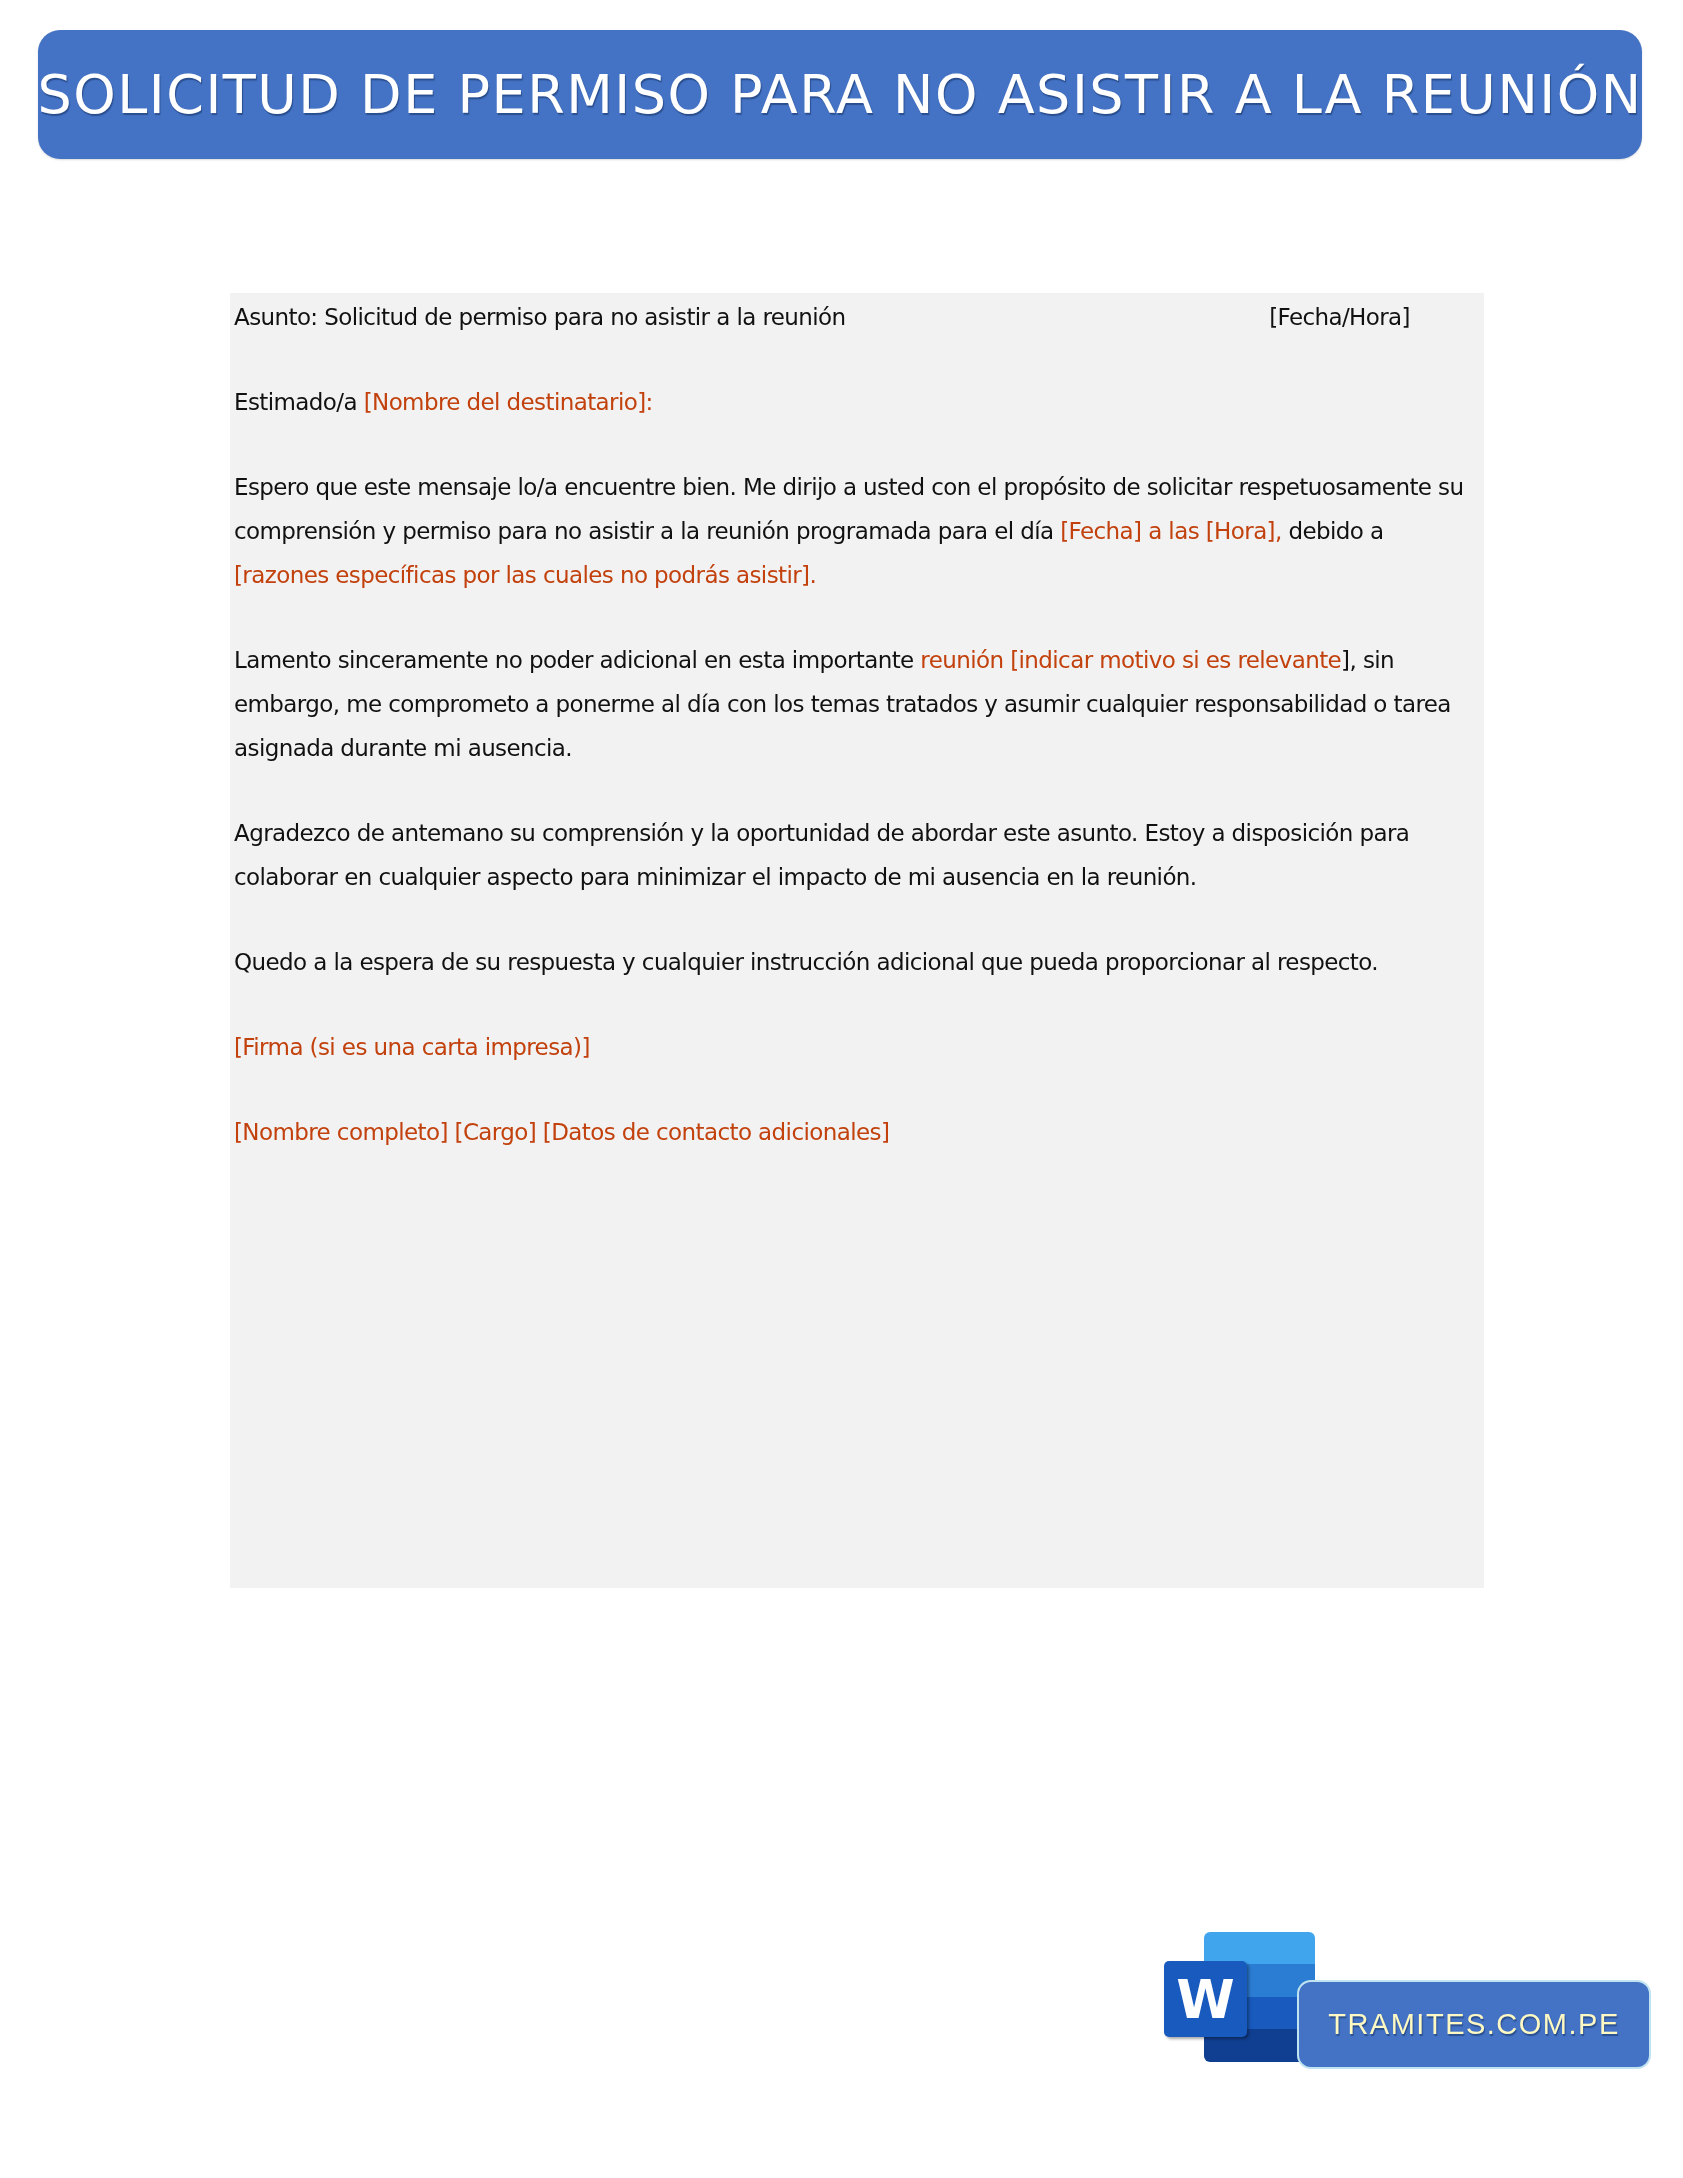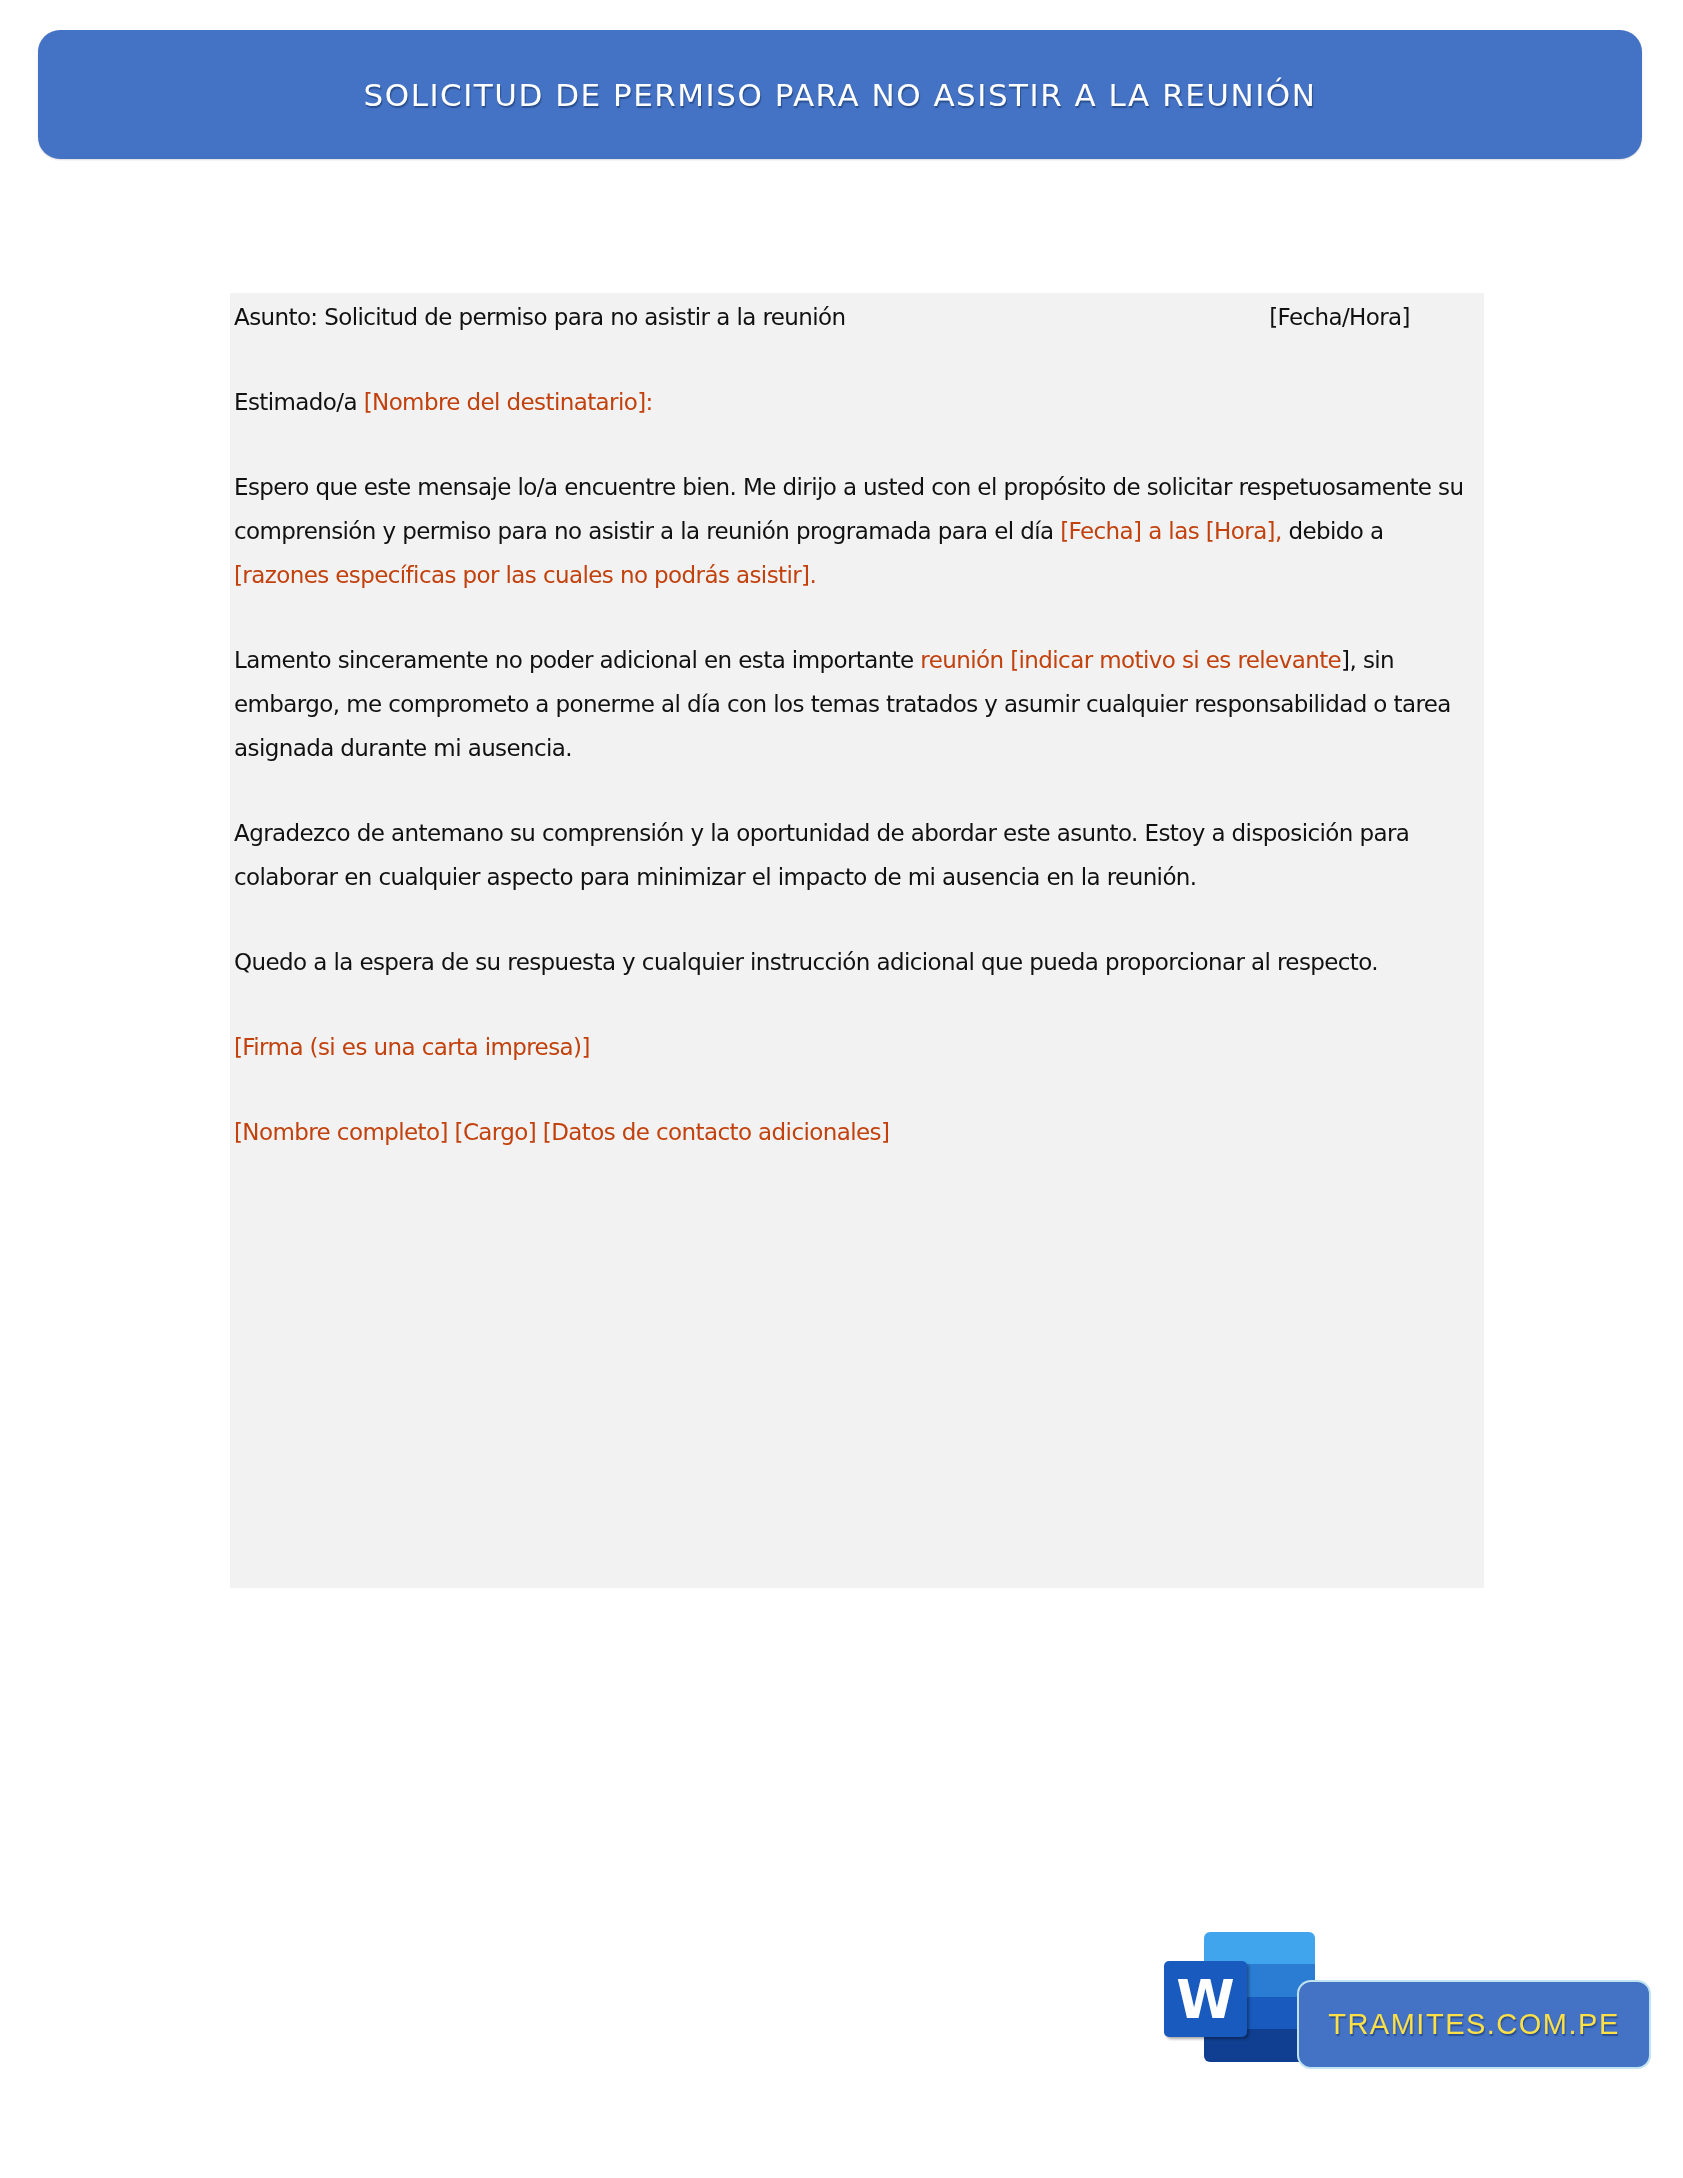--- a/index.html
+++ b/index.html
@@ -1,38 +1,38 @@
 <!DOCTYPE html>
 <html><head>
 <meta charset="utf-8">
 <style>
   html, body { margin:0; padding:0; background:#ffffff; }
   body { width:1683px; height:2178px; position:relative; overflow:hidden;
          font-family:"Liberation Sans", "DejaVu Sans", sans-serif; }
   .banner { position:absolute; left:38px; top:30px; width:1604px; height:129px;
             background:#4472c4; border-radius:22px; display:flex; align-items:center; justify-content:center;
             box-shadow:0 1px 2px rgba(0,0,0,0.15); }
-  .banner-title { color:#ffffff; font-family:"DejaVu Sans", sans-serif; font-size:31px; letter-spacing:1.5px;
+  .banner-title { color:#ffffff; font-family:"DejaVu Sans", sans-serif; font-size:54px; letter-spacing:1.5px;
                   text-shadow:1px 2px 1px #2a4f8f; white-space:nowrap; }
   .letter { position:absolute; left:230px; top:293px; width:1254px; height:1295px; background:#f2f2f2; }
   .letter-inner { padding:0 0 0 4px; font-family:"DejaVu Sans", sans-serif; font-size:23px; color:#111111;
                   line-height:44px; letter-spacing:-0.6px; }
   .p { margin:0 0 41px 0; }
   .row { display:flex; justify-content:space-between; padding-right:74px; margin-top:2px; }
   .ph { color:#c2410c; }
   .footer { position:absolute; left:1158px; top:1926px; width:495px; height:149px; }
   .w-back { position:absolute; left:46px; top:6px; width:111px; height:130px; border-radius:6px;
             background:linear-gradient(180deg,#41a5ee 0%,#41a5ee 25%,#2b7cd3 25%,#2b7cd3 50%,#185abd 50%,#185abd 75%,#103f91 75%,#103f91 100%); }
   .w-tile { position:absolute; left:6px; top:35px; width:83px; height:76px; background:#185abd; border-radius:5px;
             display:flex; align-items:center; justify-content:center; box-shadow:2px 2px 3px rgba(0,0,0,0.35); }
   .w-letter { color:#ffffff; font-family:"DejaVu Sans", sans-serif; font-weight:bold; font-size:53px; line-height:1; }
   .site-box { position:absolute; left:141px; top:56px; width:350px; height:85px; background:#4472c4;
               border-radius:12px; display:flex; align-items:center; justify-content:center;
               box-shadow:0 0 0 2px #bfe3f0; }
-  .site-label { color:#fde047; font-family:"Liberation Sans", sans-serif; font-size:29px; letter-spacing:1.5px;
+  .site-label { color:#fef9c3; font-family:"Liberation Sans", sans-serif; font-size:29px; letter-spacing:1.5px;
                 text-shadow:1px 2px 1px #2a4f8f; }
 </style>
 </head>
 <body>
 
 <div class="banner">
   <span class="banner-title">SOLICITUD DE PERMISO PARA NO ASISTIR A LA REUNIÓN</span>
 </div>
 
 <div class="letter">

